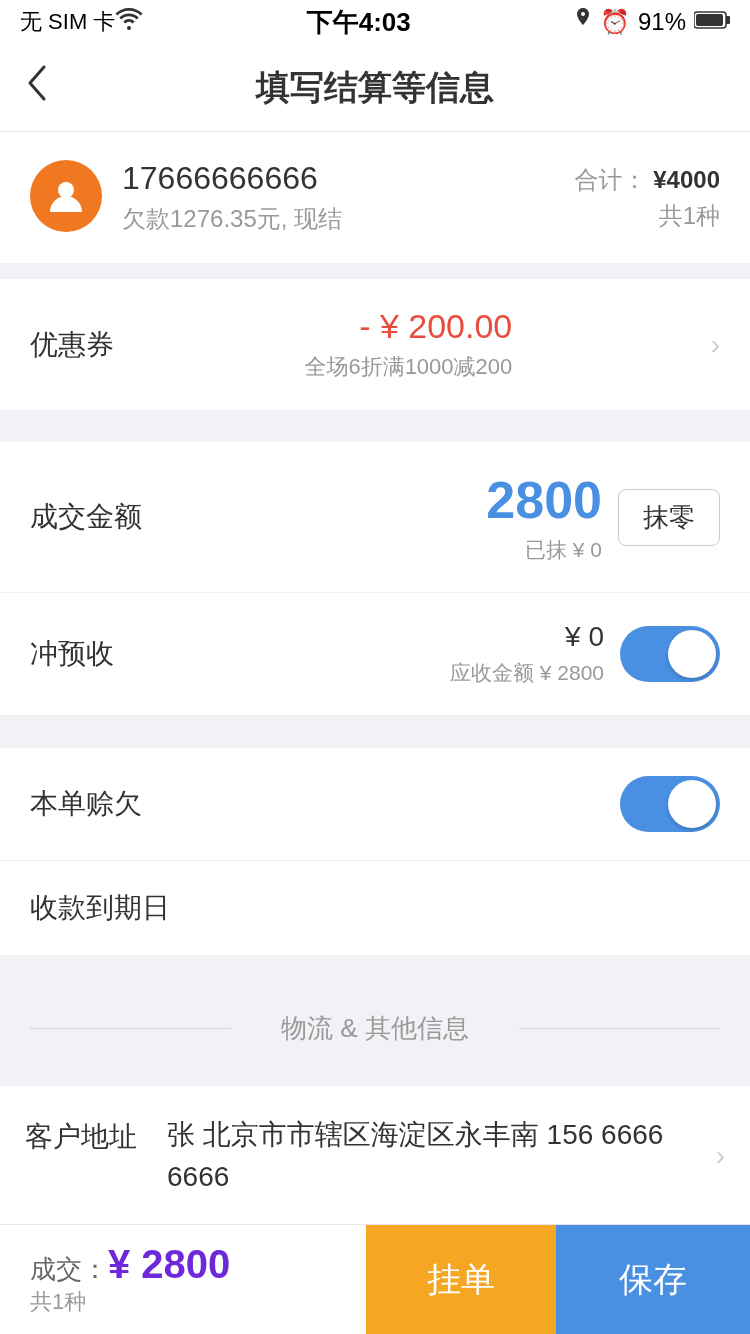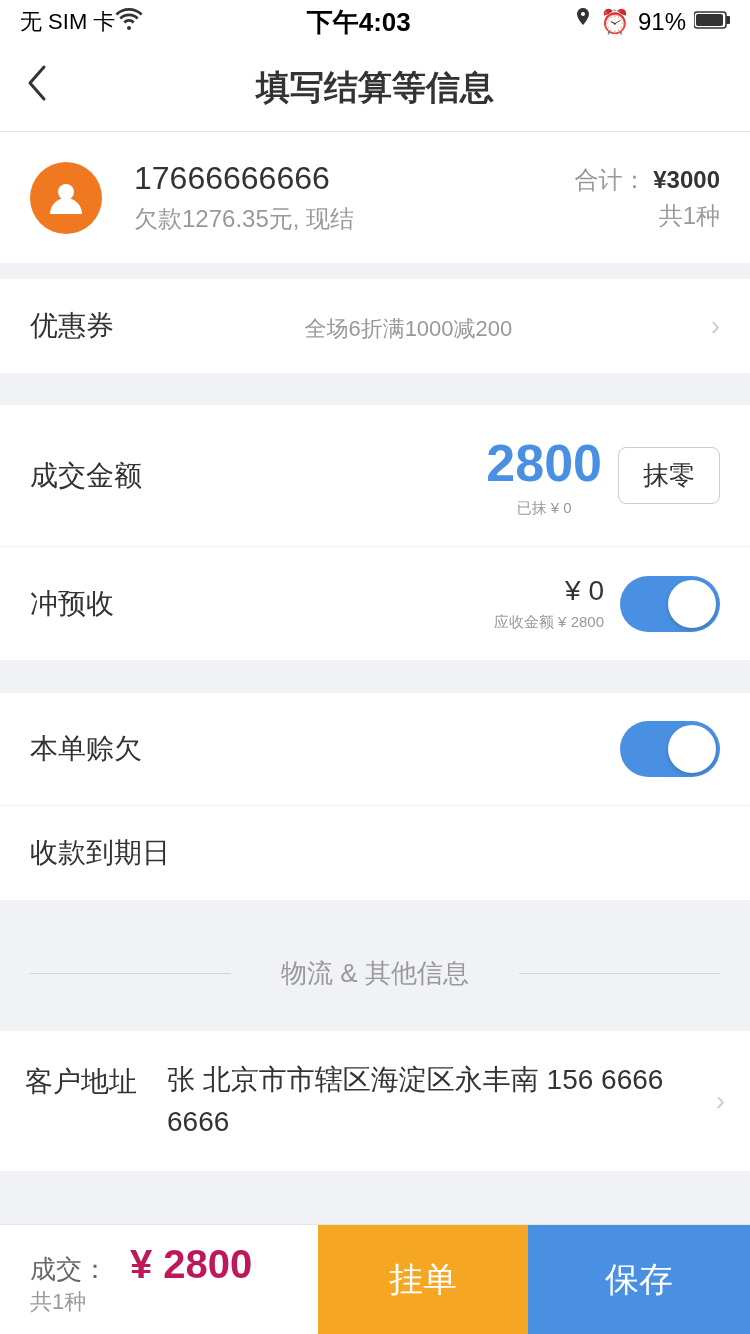--- a/index.html
+++ b/index.html
@@ -60,21 +60,21 @@
 
     
     .customer-card {
       background: #fff;
       padding: 28px 30px;
       display: flex;
       align-items: center;
       justify-content: space-between;
       margin-bottom: 16px;
     }
-    .customer-left { display: flex; align-items: center; gap: 32px; }
+    .customer-left { display: flex; gap: 20px; }
     .avatar {
       width: 72px;
       height: 72px;
       border-radius: 50%;
       background: #f07820;
       display: flex;
       align-items: center;
       justify-content: center;
       color: white;
       font-size: 32px;
@@ -143,21 +143,21 @@
     }
     .round-btn {
       border: 1px solid #ccc;
       border-radius: 8px;
       padding: 10px 24px;
       font-size: 26px;
       color: #333;
       background: #fff;
       cursor: pointer;
     }
-    .amount-sub { font-size: 15px; color: #999; margin-top: 6px; text-align: center; }
+    .amount-sub { font-size: 21px; color: #999; margin-top: 6px; text-align: right; }
 
     
     .toggle {
       width: 100px;
       height: 56px;
       border-radius: 28px;
       background: #4a90e2;
       position: relative;
       cursor: pointer;
       flex-shrink: 0;
@@ -235,36 +235,36 @@
       display: flex;
       align-items: center;
       border-top: 1px solid #e5e5e5;
     }
     .bottom-summary {
       flex: 1;
       padding: 0 30px;
     }
     .bottom-summary .summary-row { display: flex; align-items: baseline; }
     .summary-label { font-size: 26px; color: #666; }
-    .summary-amount { font-size: 40px; color: #be185d; font-weight: 600; margin-left: 22px; }
+    .summary-amount { font-size: 40px; color: #6d28d9; font-weight: 600; }
     .summary-count { font-size: 22px; color: #999; }
     .btn-hang {
-      width: 210px;
+      width: 190px;
       height: 110px;
       background: #f5a623;
       display: flex;
       align-items: center;
       justify-content: center;
       font-size: 34px;
       color: #fff;
       font-weight: 500;
       cursor: pointer;
     }
     .btn-save {
-      width: 222px;
+      width: 194px;
       height: 110px;
       background: #4a90e2;
       display: flex;
       align-items: center;
       justify-content: center;
       font-size: 34px;
       color: #fff;
       font-weight: 500;
       cursor: pointer;
     }
@@ -320,30 +320,31 @@
           </svg>
       </div>
       <div class="customer-info">
         <div class="phone">17666666666</div>
         <div class="debt">欠款1276.35元, 现结</div>
       </div>
     </div>
     <div class="customer-right">
       <div class="total-label">
         <span>合计：</span>
-        <span style="color:#333;font-weight:600;">¥3000</span>
+        <span style="color:#333;font-weight:600;">¥4000</span>
       </div>
       <div class="total-count">共1种</div>
     </div>
   </div>
 
   <div class="section-white">
     <div class="coupon-row">
       <span class="row-label">优惠券</span>
       <div class="coupon-right">
+        <div class="coupon-amount">- ¥ 200.00</div>
         <div class="coupon-desc">全场6折满1000减200</div>
       </div>
       <span class="chevron-icon">›</span>
     </div>
   </div>
 
   <div class="divider-section"></div>
 
   <div class="amount-section">
 

